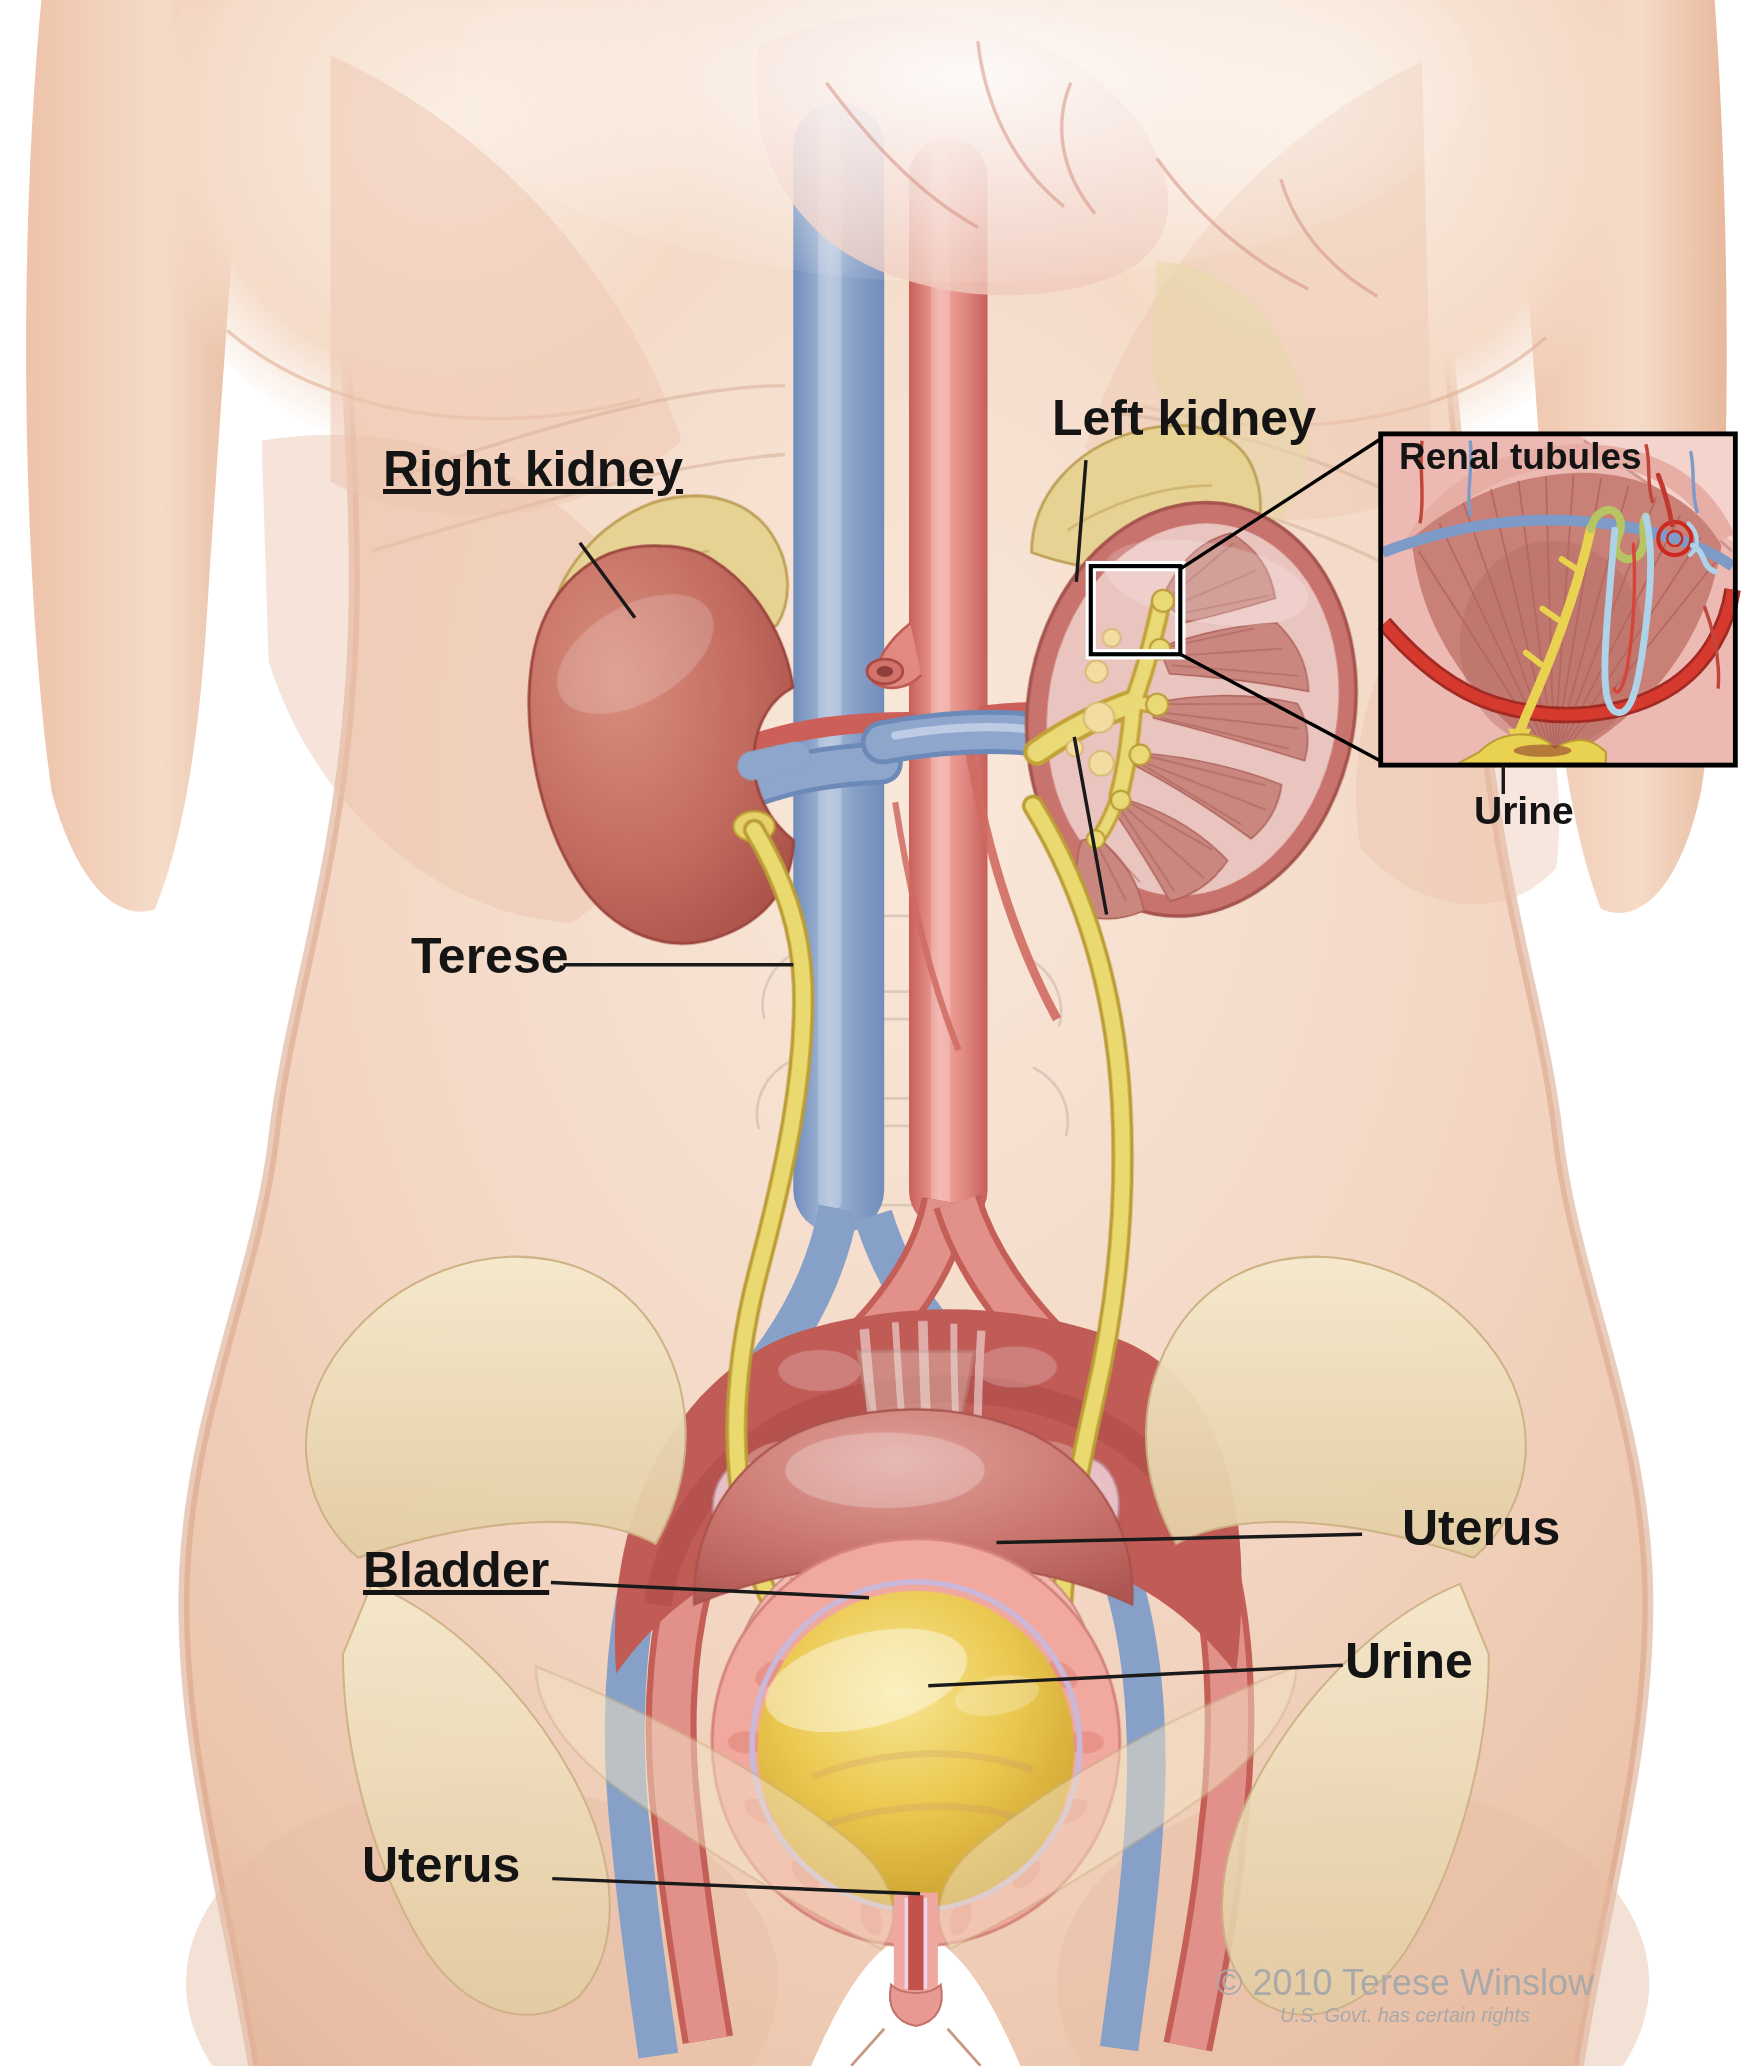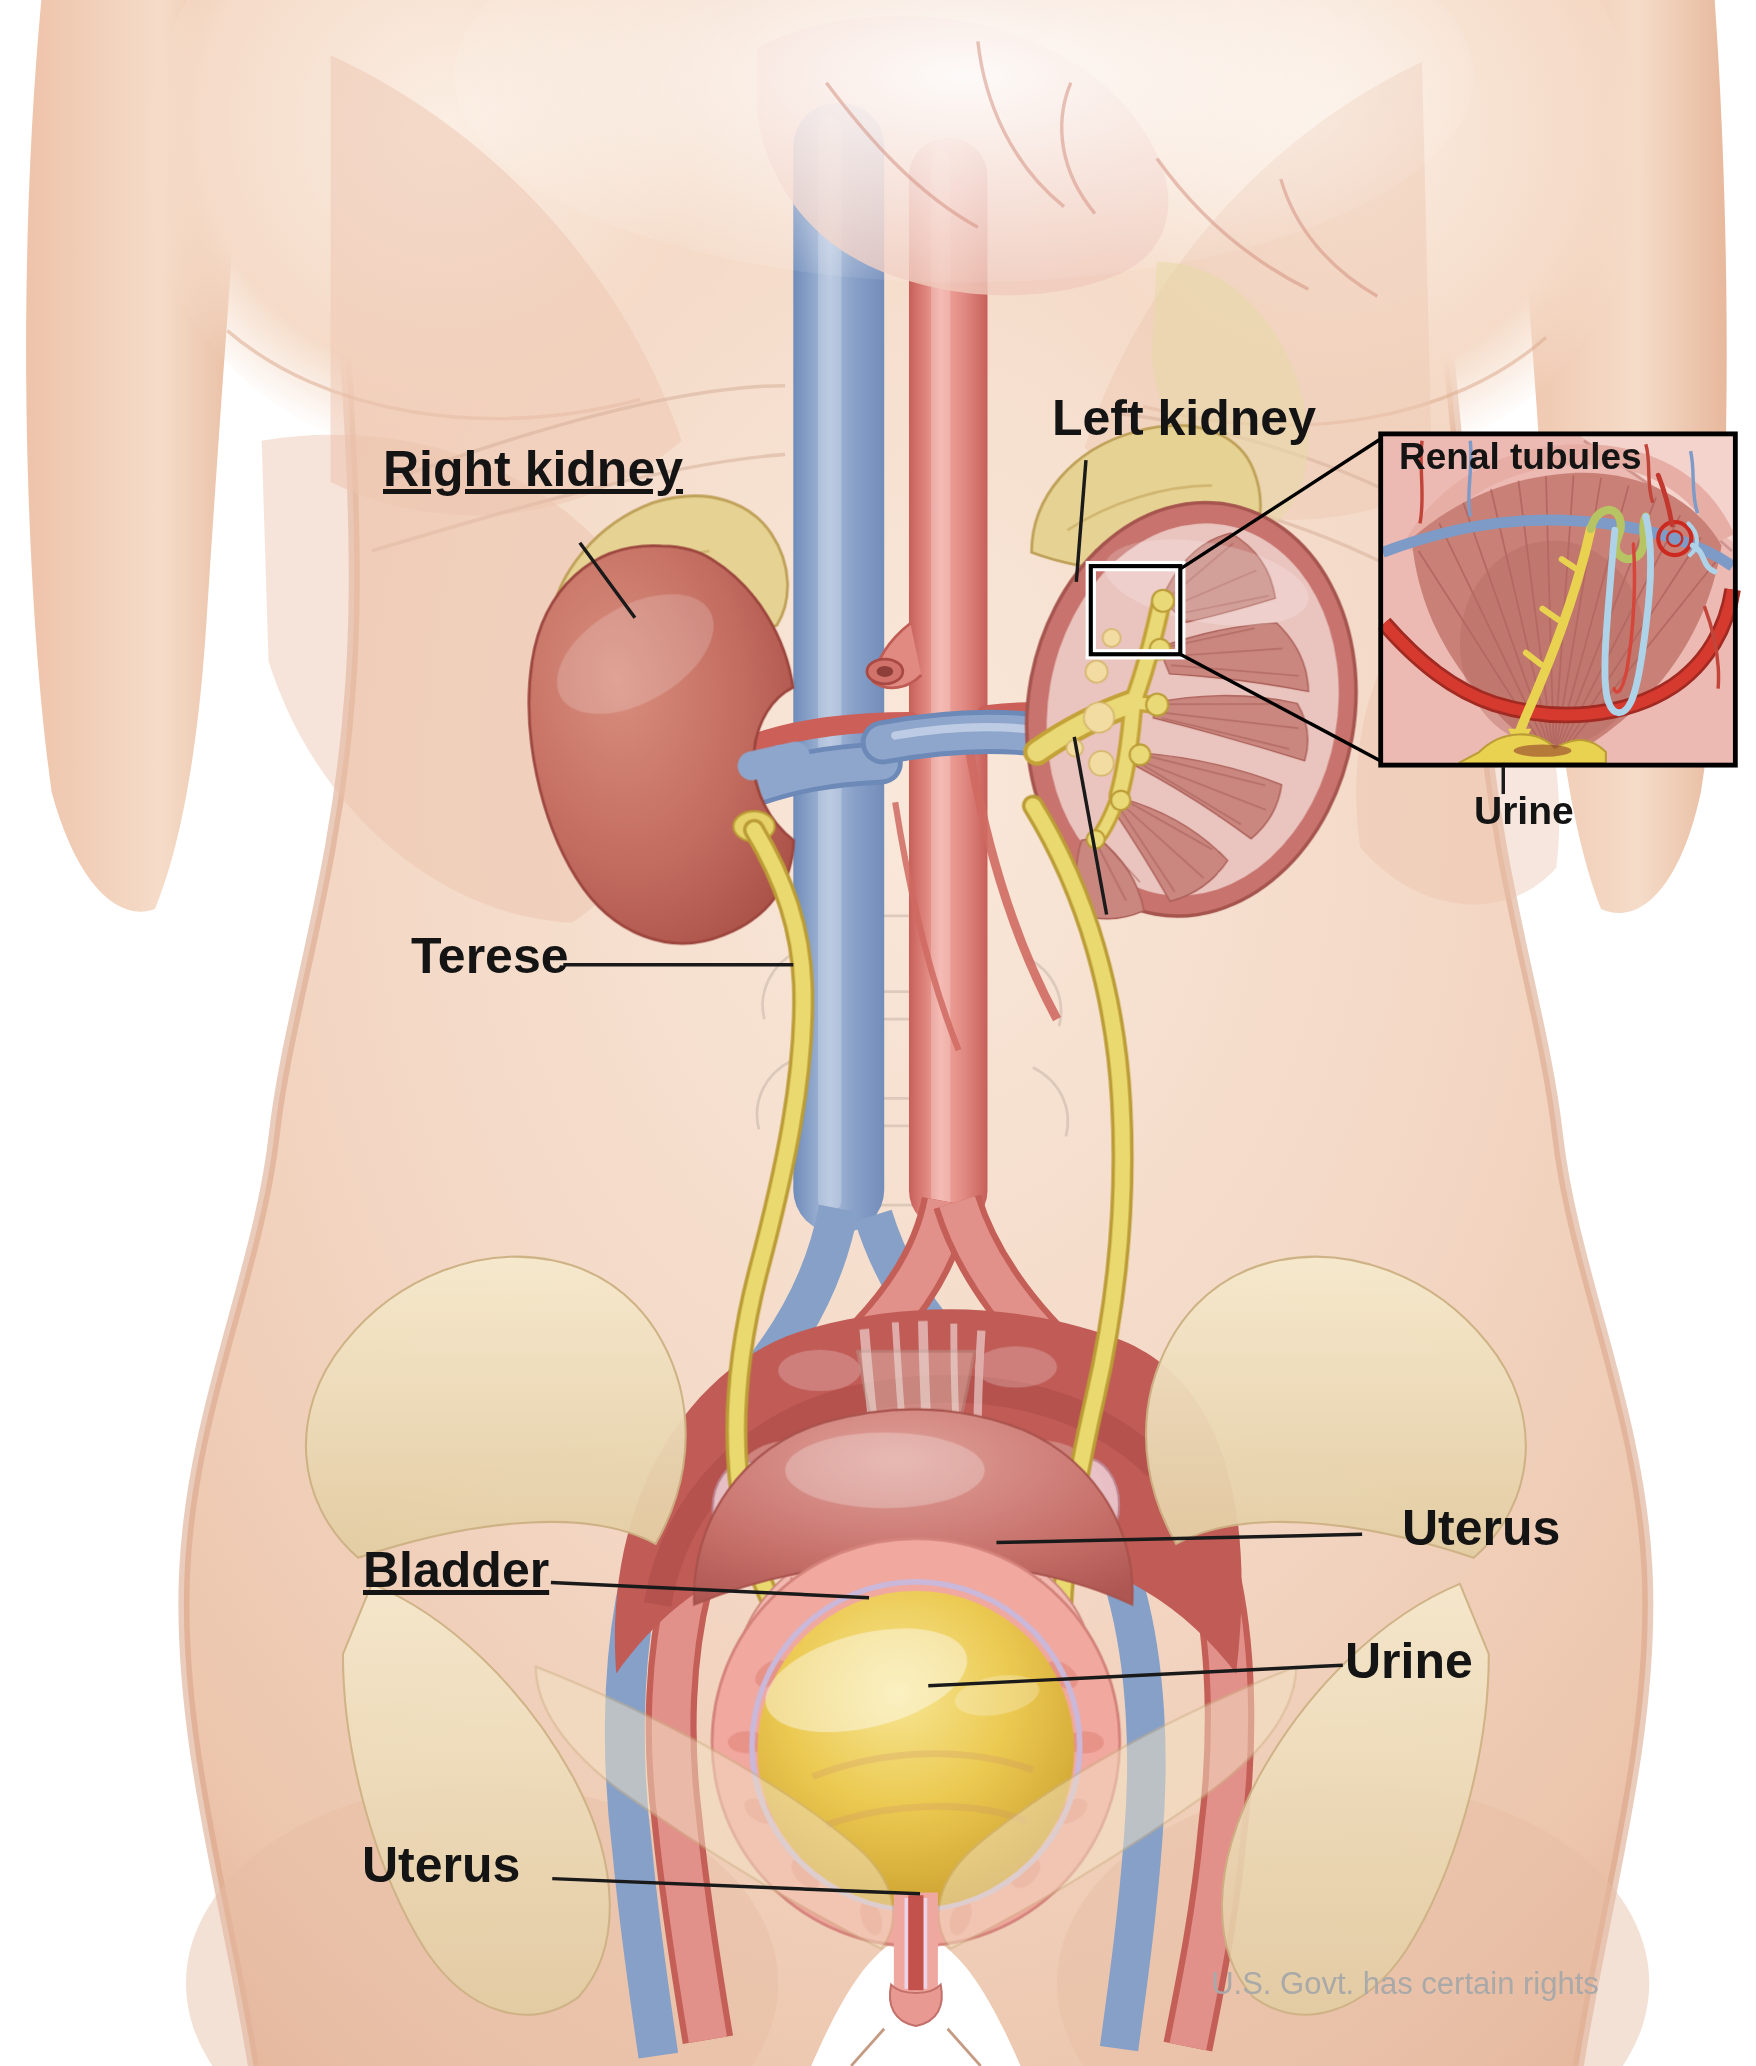--- a/index.html
+++ b/index.html
@@ -22,21 +22,21 @@
   .lbl-inset-title{font-size:37px;}
   .lbl-inset-urine{font-size:39px;}
   .credit{
     position:absolute;
     left:1164px;top:1964px;width:482px;
     text-align:center;
     color:#a9a9a9;
     font-weight:normal;
   }
   .credit-line1{font-size:36px;line-height:1.05;}
-  .credit-line2{font-size:31px;line-height:1.3;}
+  .credit-line2{font-size:20px;line-height:1.3;font-style:italic;}
 </style>
 </head>
 <body>
 
 <div class="stage">
 
 <svg class="art" width="1756" height="2066" viewBox="0 0 2550 3000">
   <defs>
     <radialGradient id="gradSkin" cx="50%" cy="38%" r="80%">
       <stop offset="0%" stop-color="#f9e8da"></stop>
@@ -416,17 +416,18 @@
 
 <div class="lbl lbl-main" style="left:363px;top:1545px;text-decoration:underline;">Bladder</div>
 
 <div class="lbl lbl-main" style="left:1365px;top:1503px;margin-left:37px;">Uterus</div>
 
 <div class="lbl lbl-main" style="left:1345px;top:1636px;">Urine</div>
 
 <div class="lbl lbl-main" style="left:362px;top:1840px;">Uterus</div>
 
 <div class="credit">
+  <div class="credit-line1">© 2010 Terese Winslow</div>
   <div class="credit-line2">U.S. Govt. has certain rights</div>
 </div>
 
 </div>
 
 
 </body></html>

